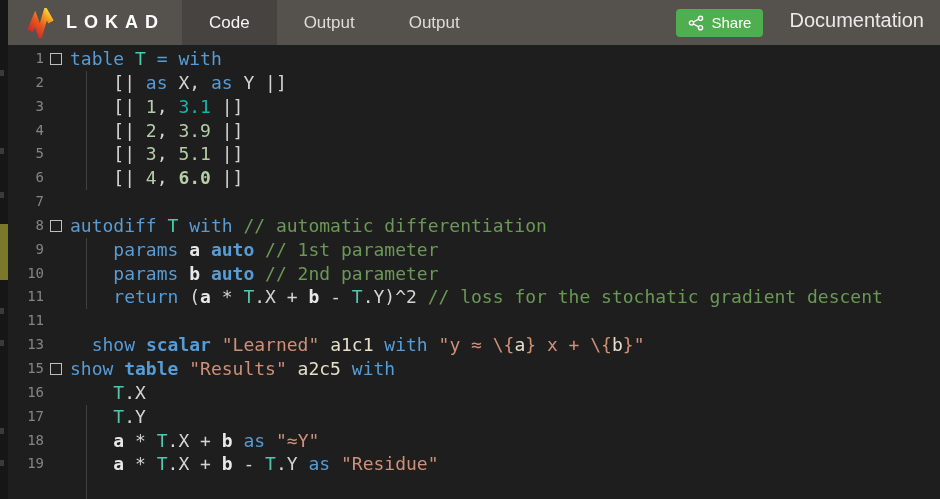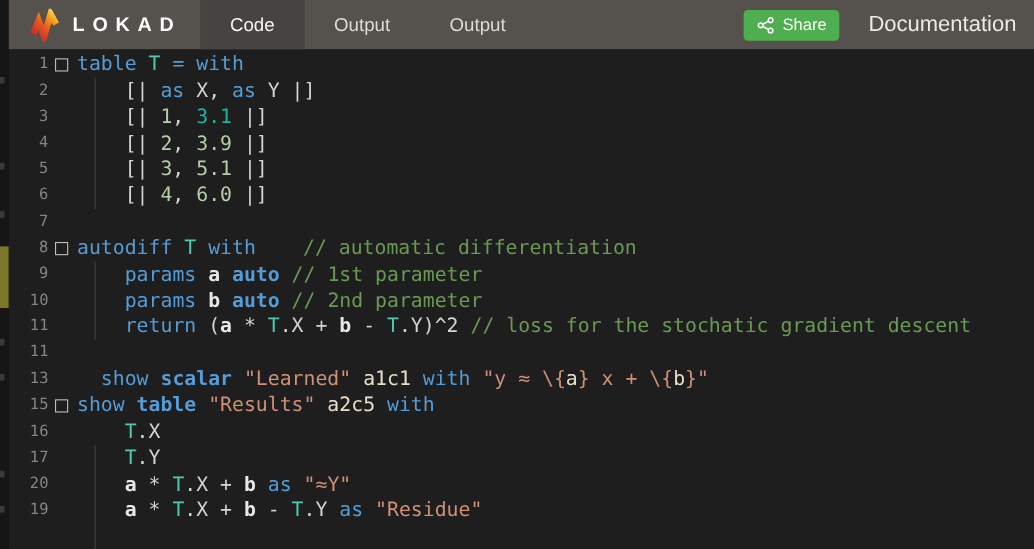--- a/index.html
+++ b/index.html
@@ -11,21 +11,21 @@
   .strip-mark{position:absolute;left:0;}
 
   
   #header{position:absolute;left:8px;top:0;width:932px;height:45px;background:#55514c;
           display:flex;align-items:center;}
   #logo{display:flex;align-items:center;gap:10px;margin-left:18px;cursor:pointer;}
   #logo-text{color:#ffffff;font-weight:bold;font-size:18px;letter-spacing:7px;}
   #tabs{display:flex;height:45px;padding-left:17px;}
   .tab{display:flex;align-items:center;padding:0 27px;font-size:17px;color:#dedcd8;cursor:pointer;}
   .tab.active{background:#474340;color:#f6f5f4;}
-  #header-right{margin-left:auto;display:flex;align-items:center;gap:26px;padding-right:16px;}
+  #header-right{margin-left:auto;display:flex;gap:26px;padding-right:16px;}
   #share-btn{display:flex;align-items:center;gap:7px;height:28px;padding:0 12px;
              border-radius:4px;border:none;color:#fff;font-size:15px;cursor:pointer;}
   #doc-link{font-size:20px;color:#eceae7;cursor:pointer;}
 
   
   #editor{position:absolute;left:8px;top:45px;width:932px;height:454px;background:#1e1e1e;
           font-family:"DejaVu Sans Mono","Liberation Mono",monospace;font-size:18px;
           padding-top:2px;box-sizing:border-box;}
   .line{display:flex;height:23.85px;line-height:23.85px;}
   .num{width:36px;flex:none;text-align:right;color:#858585;font-size:14px;}
@@ -124,33 +124,33 @@
           <div class="code"><span style="color: rgb(212, 212, 212);">    [| </span><span style="color: rgb(181, 206, 168);">2</span><span style="color: rgb(212, 212, 212);">, </span><span style="color: rgb(181, 206, 168);">3.9</span><span style="color: rgb(212, 212, 212);"> |]</span></div>
         </div>
         <div class="line">
           <div class="num">5</div>
           <div class="foldcol"></div>
           <div class="code"><span style="color: rgb(212, 212, 212);">    [| </span><span style="color: rgb(181, 206, 168);">3</span><span style="color: rgb(212, 212, 212);">, </span><span style="color: rgb(181, 206, 168);">5.1</span><span style="color: rgb(212, 212, 212);"> |]</span></div>
         </div>
         <div class="line">
           <div class="num">6</div>
           <div class="foldcol"></div>
-          <div class="code"><span style="color: rgb(212, 212, 212);">    [| </span><span style="color: rgb(181, 206, 168);">4</span><span style="color: rgb(212, 212, 212);">, </span><span style="color: rgb(181, 206, 168);">6.0</span><span style="color: rgb(212, 212, 212);"> |]</span></div>
+          <div class="code"><span style="color: rgb(212, 212, 212);">    [| </span><span style="color: rgb(181, 206, 168);">4</span><span style="color: rgb(212, 212, 212);">, </span><span style="color: rgb(181, 206, 168); font-weight: bold;">6.0</span><span style="color: rgb(212, 212, 212);"> |]</span></div>
         </div>
         <div class="line">
           <div class="num">7</div>
           <div class="foldcol"></div>
           <div class="code"></div>
         </div>
         <div class="line">
           <div class="num">8</div>
           <div class="foldcol">
             <span class="fold-sq"></span>
           </div>
-          <div class="code"><span style="color: rgb(86, 156, 214);">autodiff </span><span style="color: rgb(78, 201, 176);">T</span><span style="color: rgb(86, 156, 214);"> with </span><span style="color: rgb(106, 153, 85); margin-left: 32px;">// automatic differentiation</span></div>
+          <div class="code"><span style="color: rgb(86, 156, 214);">autodiff </span><span style="color: rgb(78, 201, 176);">T</span><span style="color: rgb(86, 156, 214);"> with </span><span style="color: rgb(106, 153, 85);">// automatic differentiation</span></div>
         </div>
         <div class="line">
           <div class="num">9</div>
           <div class="foldcol"></div>
           <div class="code"><span style="color: rgb(212, 212, 212);">    </span><span style="color: rgb(86, 156, 214);">params </span><span class="b" style="color: rgb(232, 232, 232);">a</span><span style="color: rgb(212, 212, 212);"> </span><span class="b" style="color: rgb(86, 156, 214);">auto</span><span style="color: rgb(212, 212, 212);"> </span><span style="color: rgb(106, 153, 85);">// 1st parameter</span></div>
         </div>
         <div class="line">
           <div class="num">10</div>
           <div class="foldcol"></div>
           <div class="code"><span style="color: rgb(212, 212, 212);">    </span><span style="color: rgb(86, 156, 214);">params </span><span class="b" style="color: rgb(232, 232, 232);">b</span><span style="color: rgb(212, 212, 212);"> </span><span class="b" style="color: rgb(86, 156, 214);">auto</span><span style="color: rgb(212, 212, 212);"> </span><span style="color: rgb(106, 153, 85);">// 2nd parameter</span></div>
@@ -181,21 +181,21 @@
           <div class="num">16</div>
           <div class="foldcol"></div>
           <div class="code"><span style="color: rgb(212, 212, 212);">    </span><span style="color: rgb(78, 201, 176);">T</span><span style="color: rgb(212, 212, 212);">.X</span></div>
         </div>
         <div class="line">
           <div class="num">17</div>
           <div class="foldcol"></div>
           <div class="code"><span style="color: rgb(212, 212, 212);">    </span><span style="color: rgb(78, 201, 176);">T</span><span style="color: rgb(212, 212, 212);">.Y</span></div>
         </div>
         <div class="line">
-          <div class="num">20</div>
+          <div class="num">18</div>
           <div class="foldcol"></div>
           <div class="code"><span style="color: rgb(212, 212, 212);">    </span><span class="b" style="color: rgb(232, 232, 232);">a</span><span style="color: rgb(212, 212, 212);"> * </span><span style="color: rgb(78, 201, 176);">T</span><span style="color: rgb(212, 212, 212);">.X + </span><span class="b" style="color: rgb(232, 232, 232);">b</span><span style="color: rgb(212, 212, 212);"> </span><span style="color: rgb(86, 156, 214);">as</span><span style="color: rgb(212, 212, 212);"> </span><span style="color: rgb(206, 145, 120);">"≈Y"</span></div>
         </div>
         <div class="line">
           <div class="num">19</div>
           <div class="foldcol"></div>
           <div class="code"><span style="color: rgb(212, 212, 212);">    </span><span class="b" style="color: rgb(232, 232, 232);">a</span><span style="color: rgb(212, 212, 212);"> * </span><span style="color: rgb(78, 201, 176);">T</span><span style="color: rgb(212, 212, 212);">.X + </span><span class="b" style="color: rgb(232, 232, 232);">b</span><span style="color: rgb(212, 212, 212);"> - </span><span style="color: rgb(78, 201, 176);">T</span><span style="color: rgb(212, 212, 212);">.Y </span><span style="color: rgb(86, 156, 214);">as</span><span style="color: rgb(212, 212, 212);"> </span><span style="color: rgb(206, 145, 120);">"Residue"</span></div>
         </div>
       </div>
   <div class="guide" style="left: 78px; top: 25.85px; height: 119.25px;"></div>

